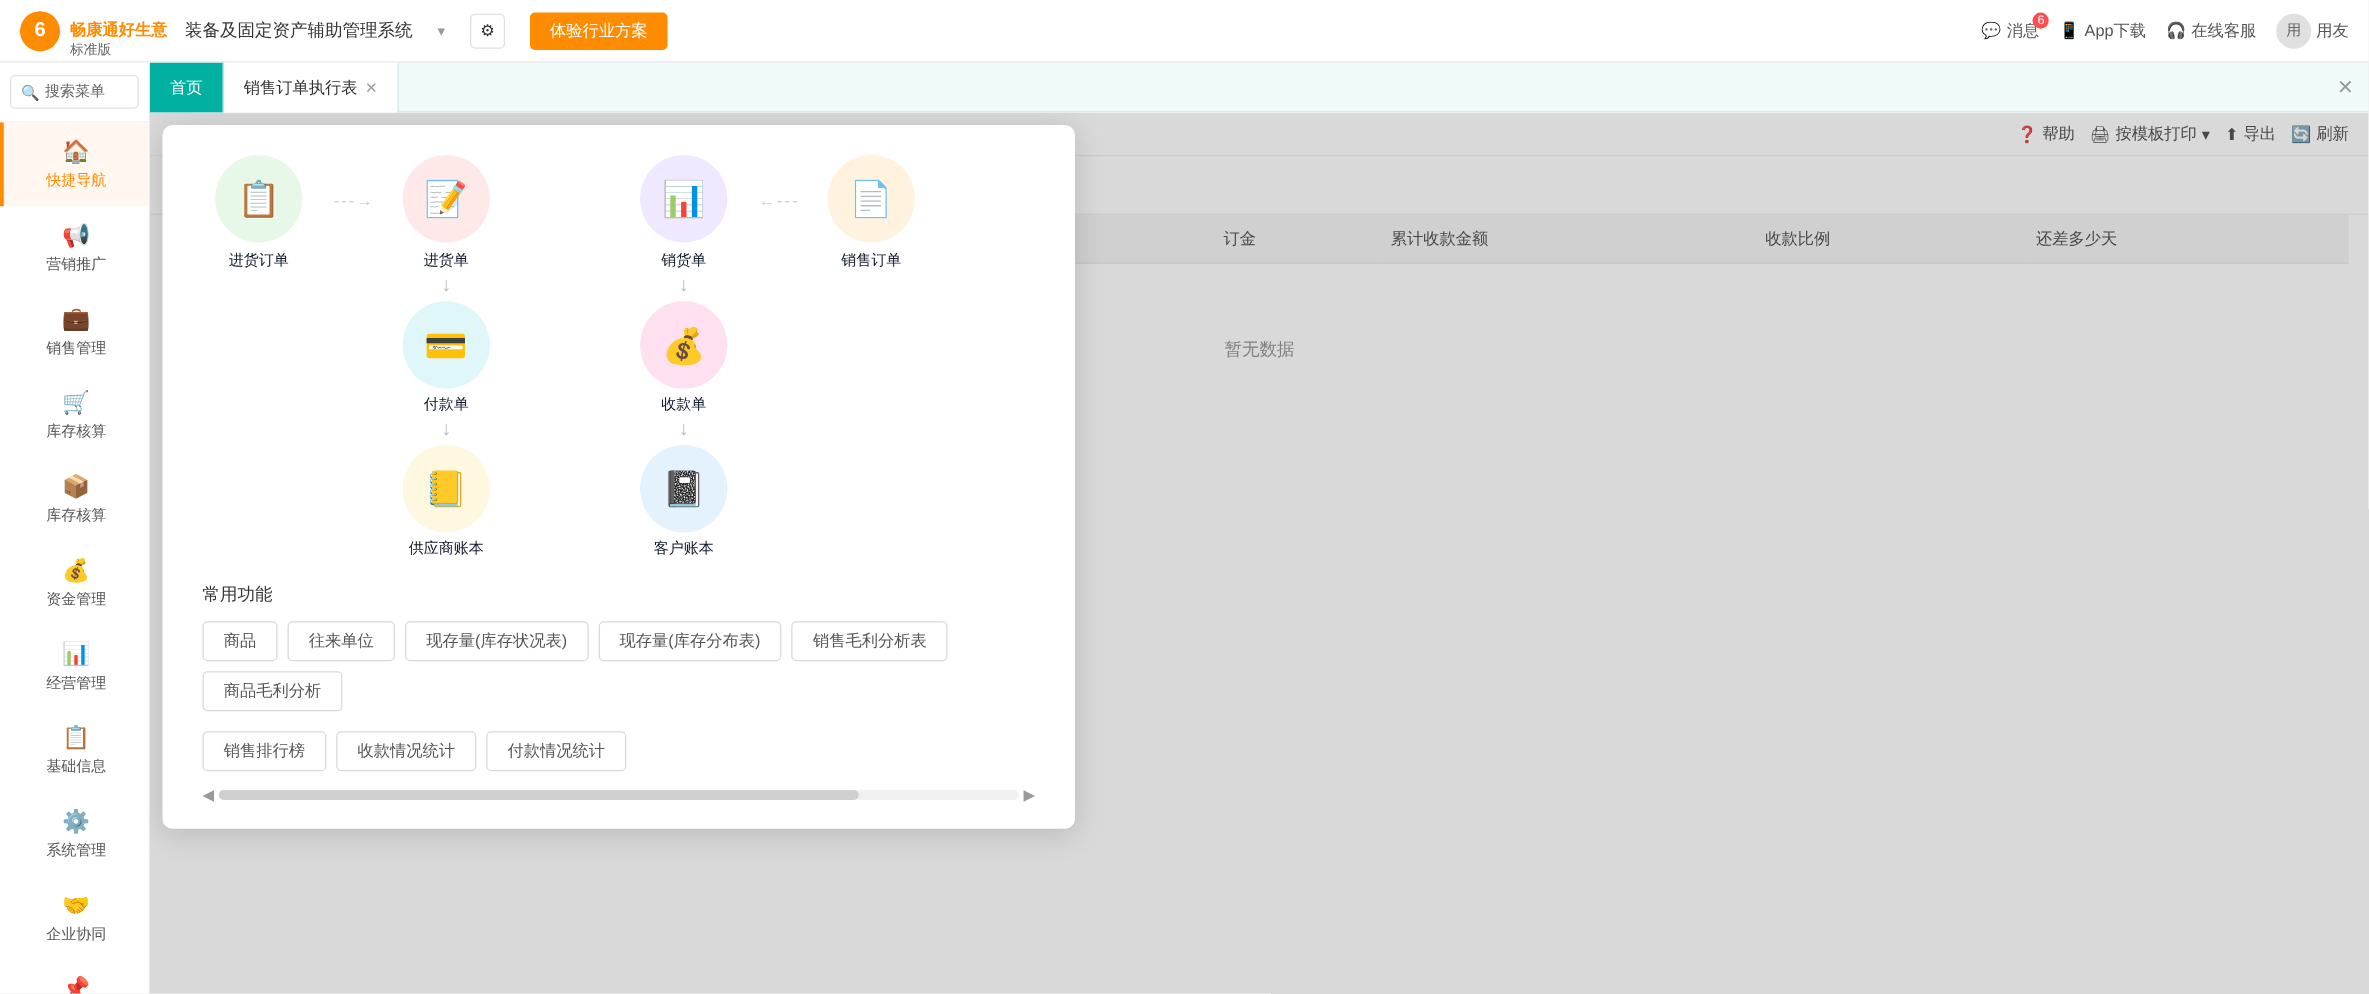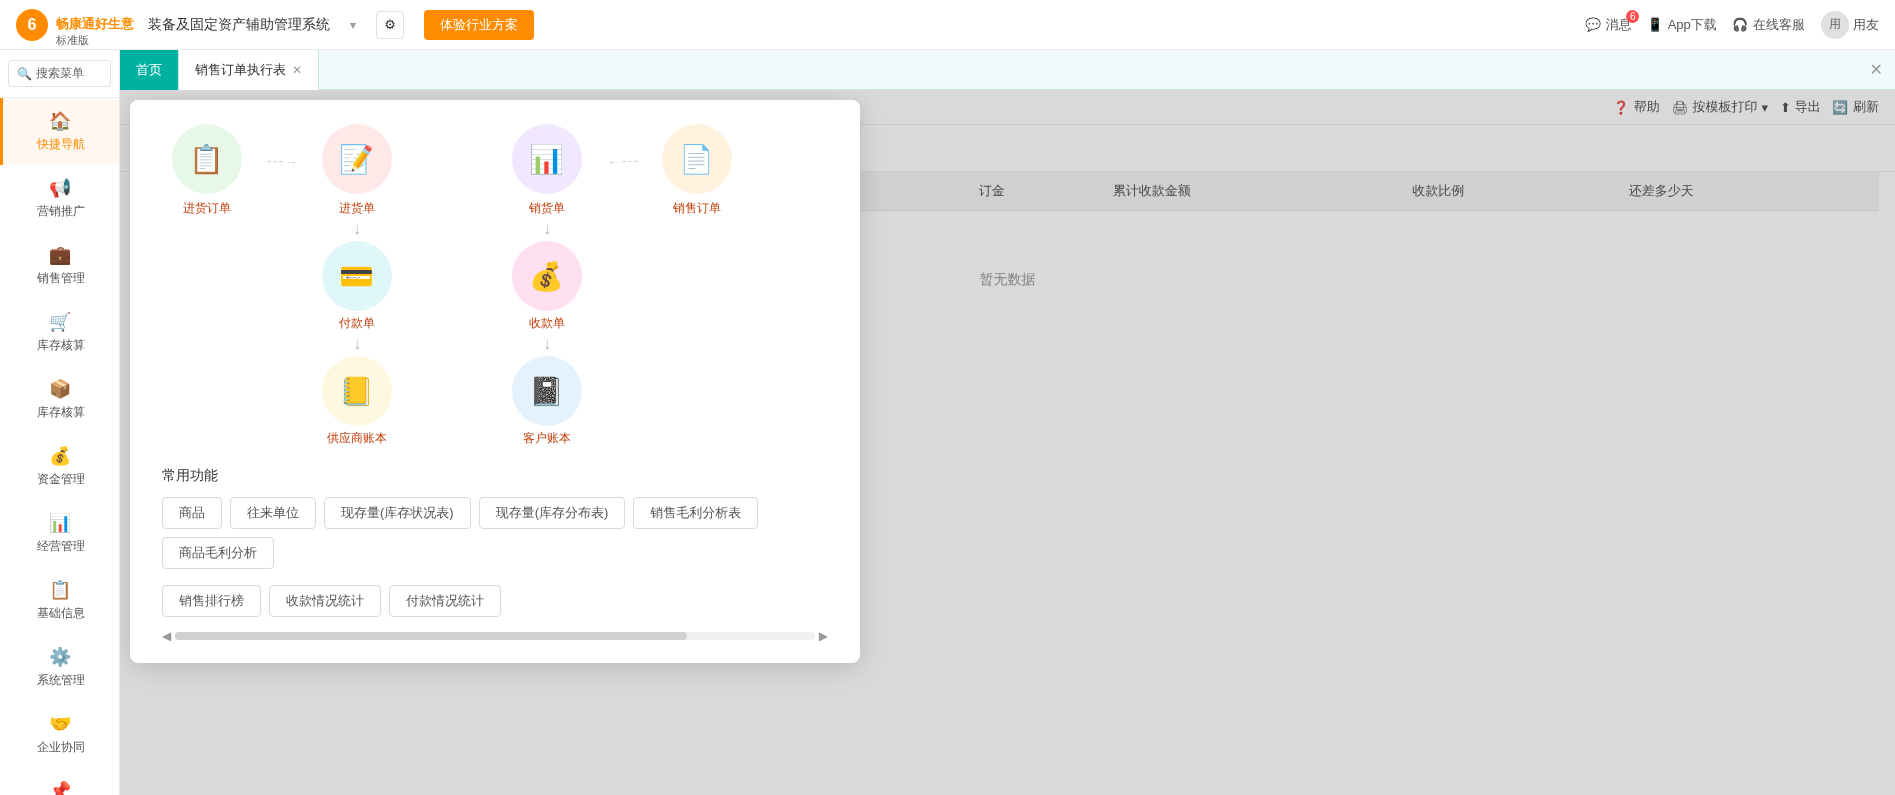--- a/index.html
+++ b/index.html
@@ -93,21 +93,21 @@
       font-size: 28px;
     }
     .flow-circle.green { background: #e8f8e8; color: #4caf50; }
     .flow-circle.red { background: #ffe8e8; color: #f44336; }
     .flow-circle.purple { background: #f0e8ff; color: #9c27b0; }
     .flow-circle.orange { background: #fff3e0; color: #ff9800; }
     .flow-circle.teal { background: #e0f7fa; color: #00bcd4; }
     .flow-circle.pink { background: #ffe0f0; color: #e91e63; }
     .flow-circle.amber { background: #fff8e1; color: #ffc107; }
     .flow-circle.blue { background: #e3f2fd; color: #2196f3; }
-    .flow-label { font-size: 12px; color: #c2410c; text-align: center; }
+    .flow-label { font-size: 12px; color: #0f172a; text-align: center; }
 
     
     .common-functions { margin-top: 8px; }
     .common-title { font-size: 14px; color: #333; margin-bottom: 12px; font-weight: 500; }
     .func-buttons { display: flex; flex-wrap: wrap; gap: 8px; }
     .func-btn {
       border: 1px solid #d9d9d9; background: #fff;
       padding: 6px 16px; border-radius: 4px; font-size: 13px;
       color: #555; cursor: pointer;
     }

